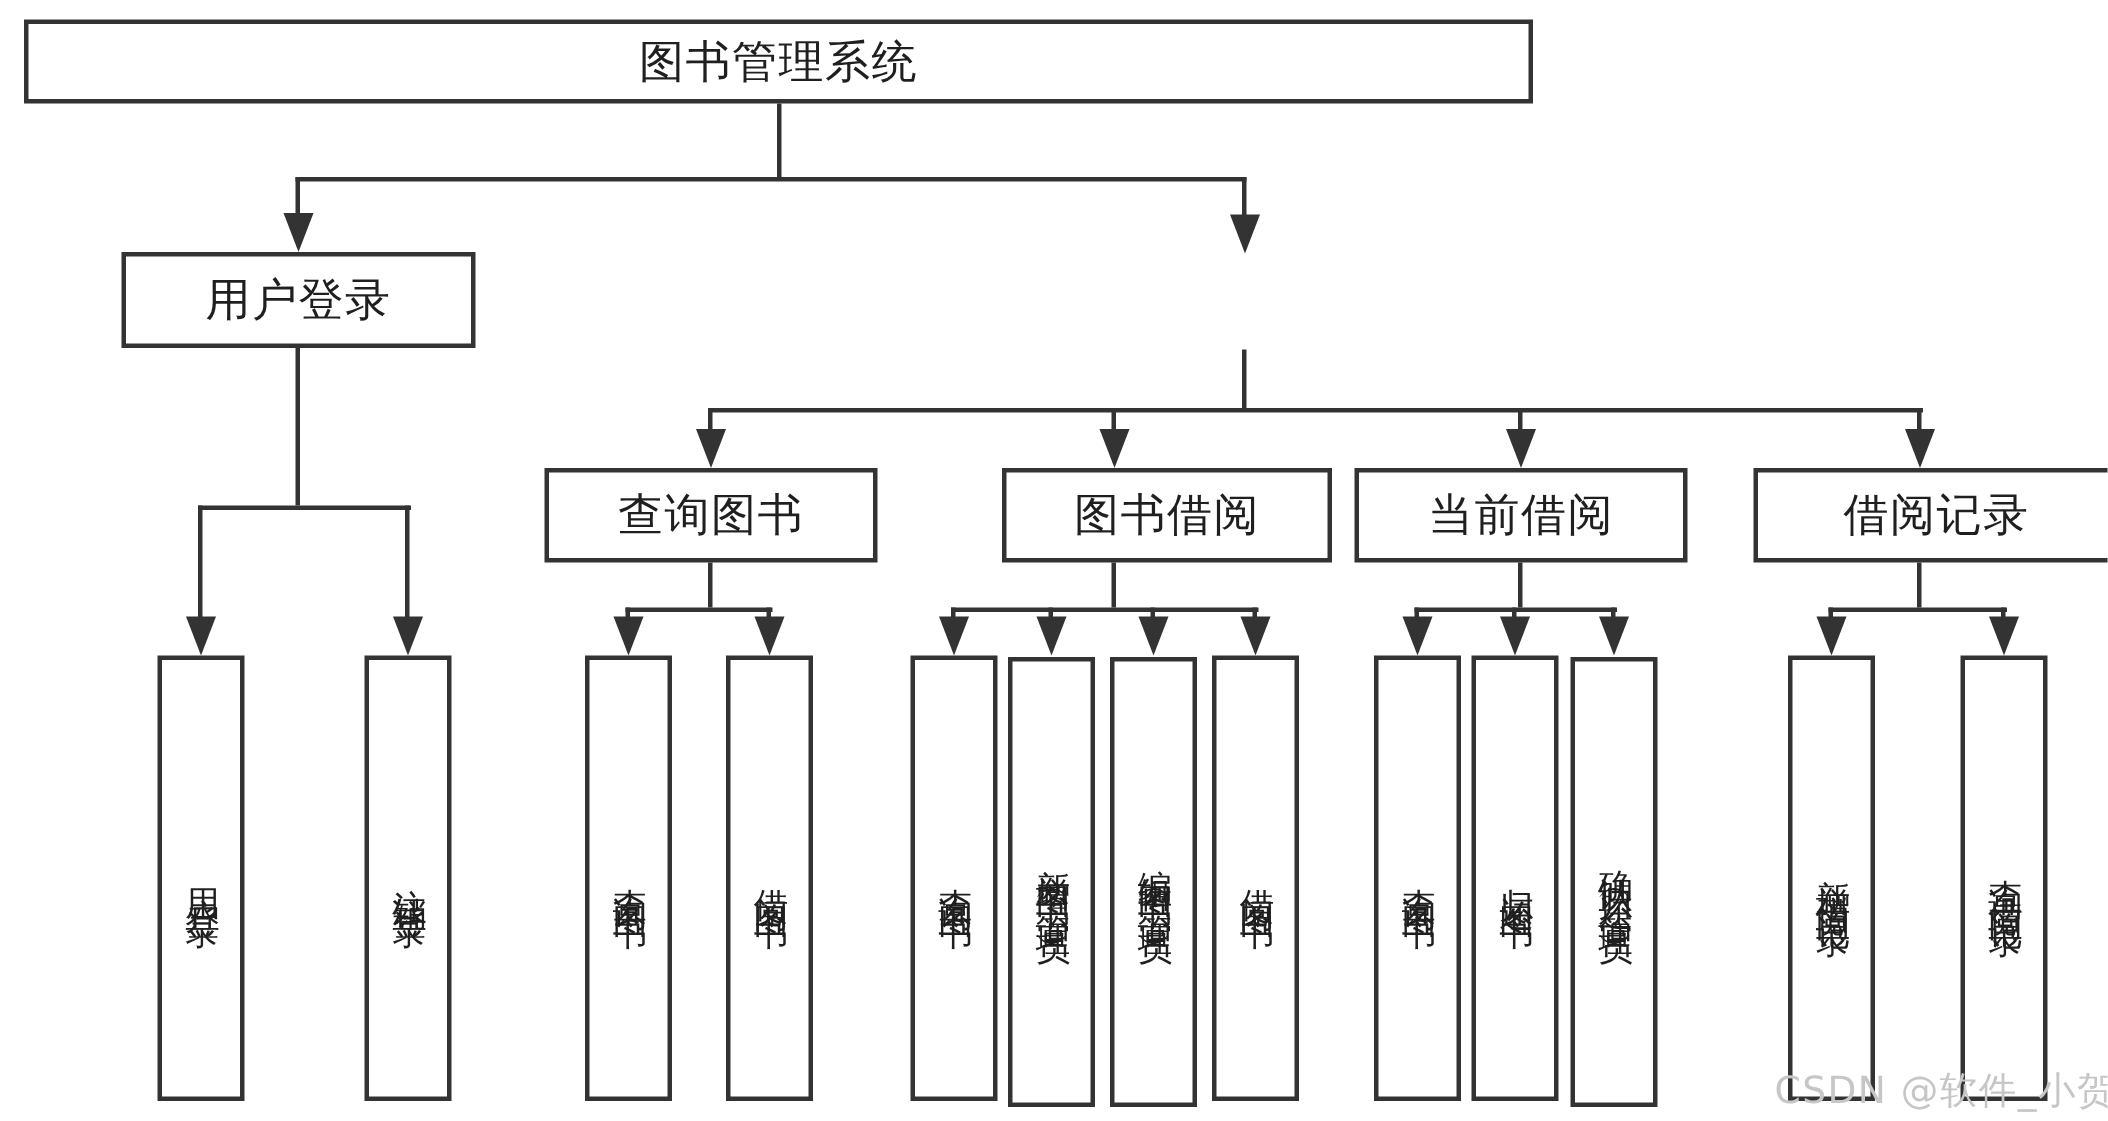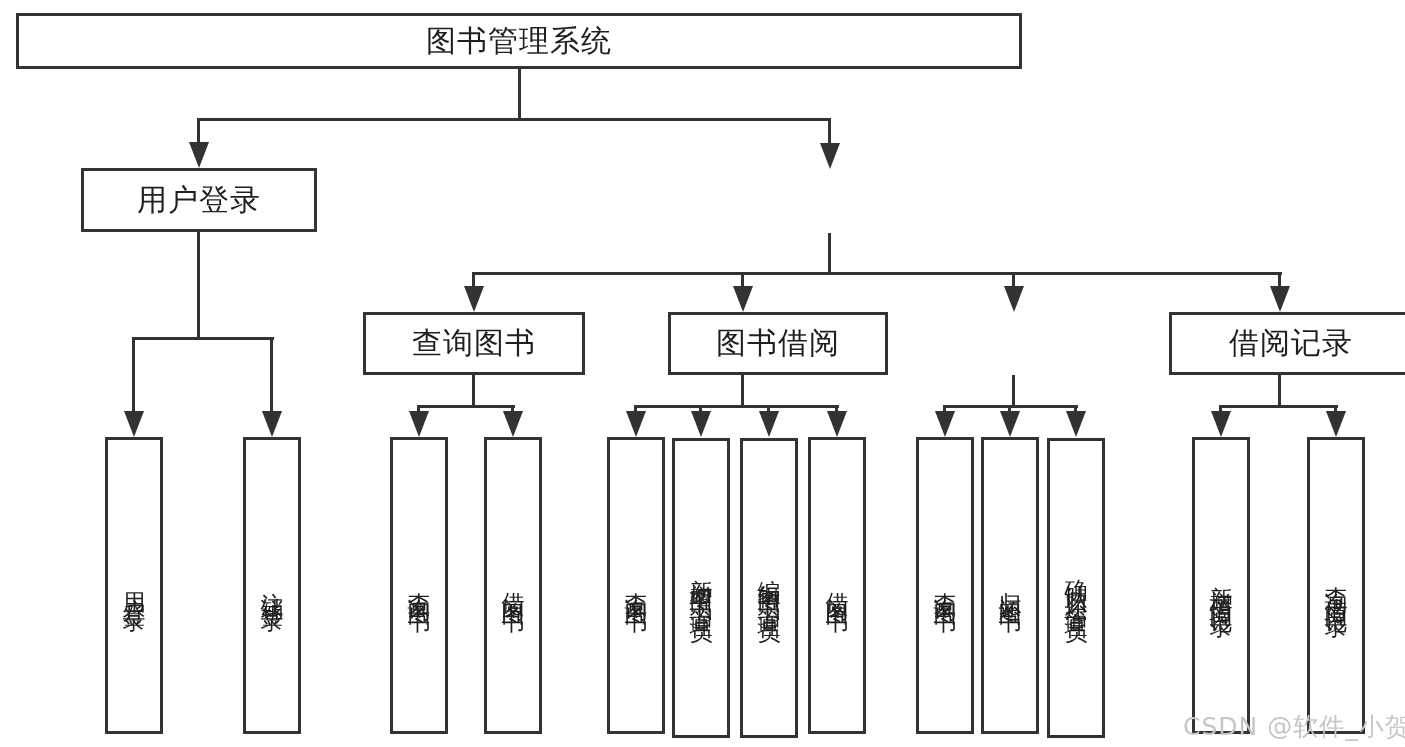--- a/index.html
+++ b/index.html
@@ -40,20 +40,21 @@
 
 <div class="stage">
 
   <div class="box" style="left:16px;top:13px;width:1006px;height:56px;">图书管理系统</div>
 
   <div class="box" style="left:81px;top:168px;width:236px;height:64px;">用户登录</div>
 
 
   <div class="box" style="left:363px;top:312px;width:222px;height:63px;">查询图书</div>
   <div class="box" style="left:632px;top:312px;width:220px;height:63px;margin-left:36px;">图书借阅</div>
+  <div class="box" style="left:903px;top:312px;width:222px;height:63px;">当前借阅</div>
   <div class="box" style="left:1169px;top:312px;width:244px;height:63px;">借阅记录</div>
 
   <div class="box leaf" style="left:105px;top:437px;width:58px;height:297px;">用户登录</div>
   <div class="box leaf" style="left:243px;top:437px;width:58px;height:297px;">注销登录</div>
 
   <div class="box leaf" style="left:390px;top:437px;width:58px;height:297px;">查询图书</div>
   <div class="box leaf" style="left:484px;top:437px;width:58px;height:297px;">借阅图书</div>
 
   <div class="box leaf" style="left:607px;top:437px;width:58px;height:297px;">查询图书</div>
   <div class="box leaf" style="left:672px;top:438px;width:58px;height:300px;">新增图书（管理员）</div>

